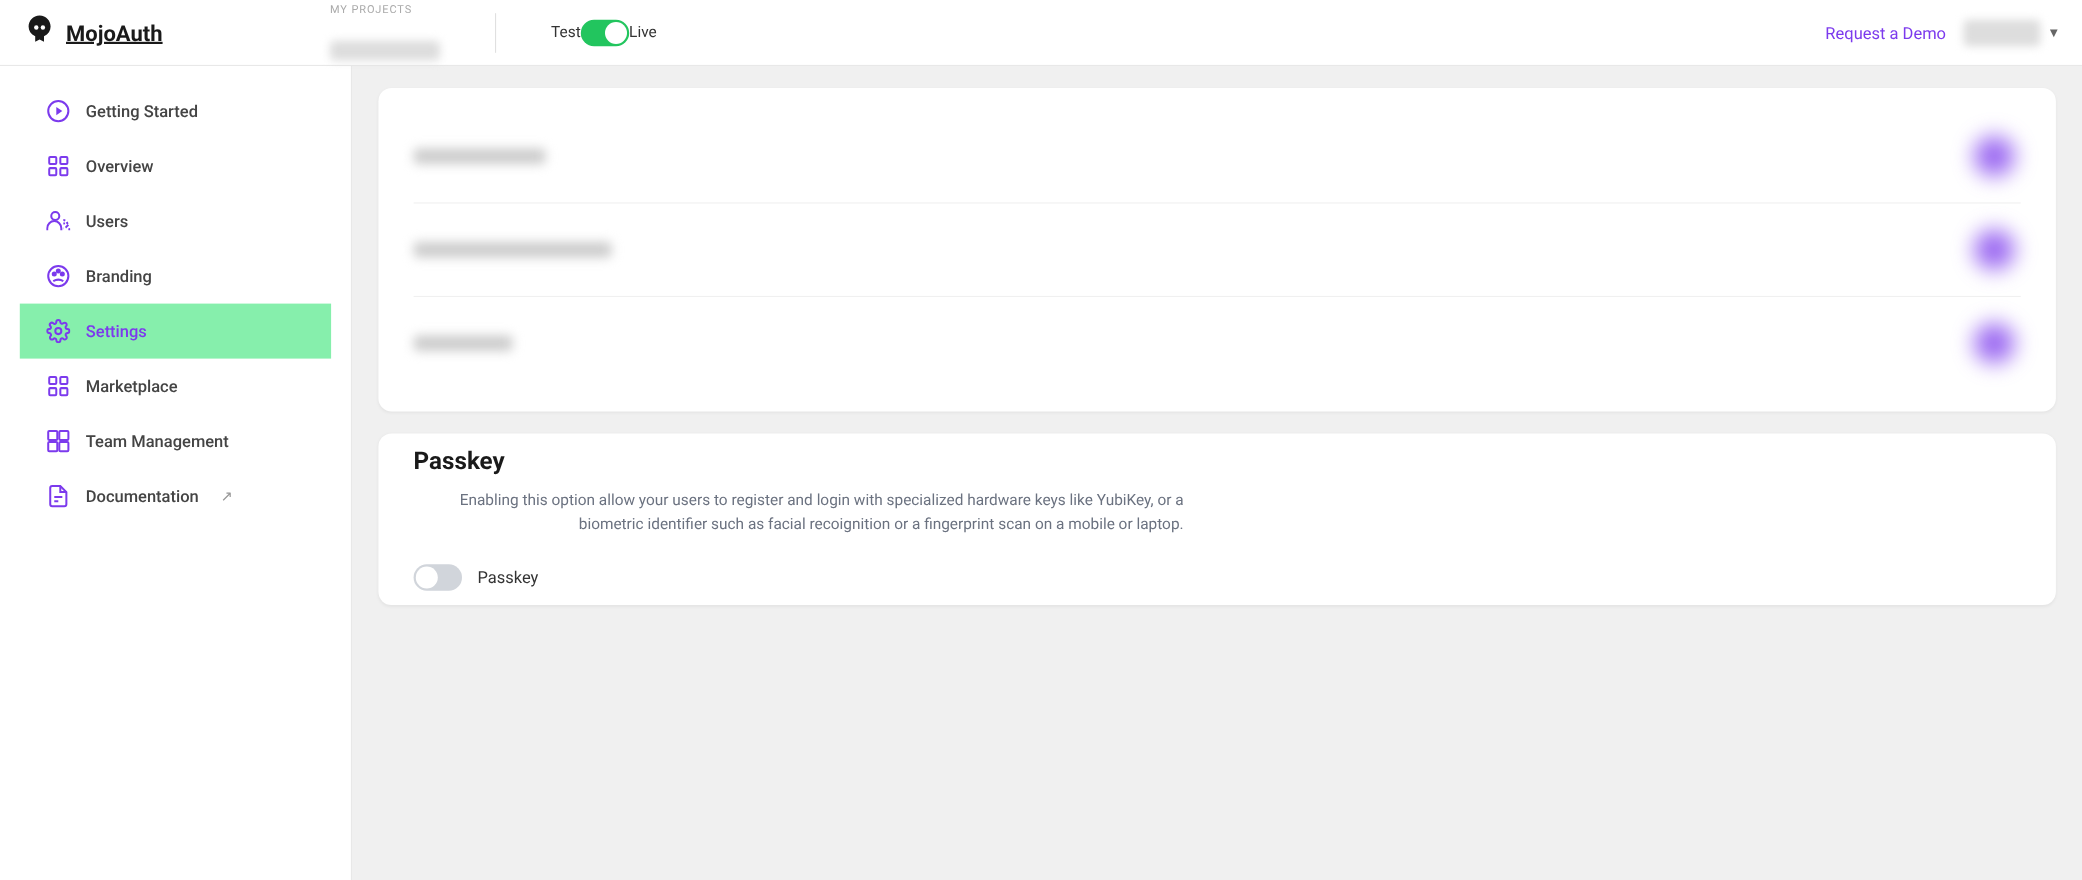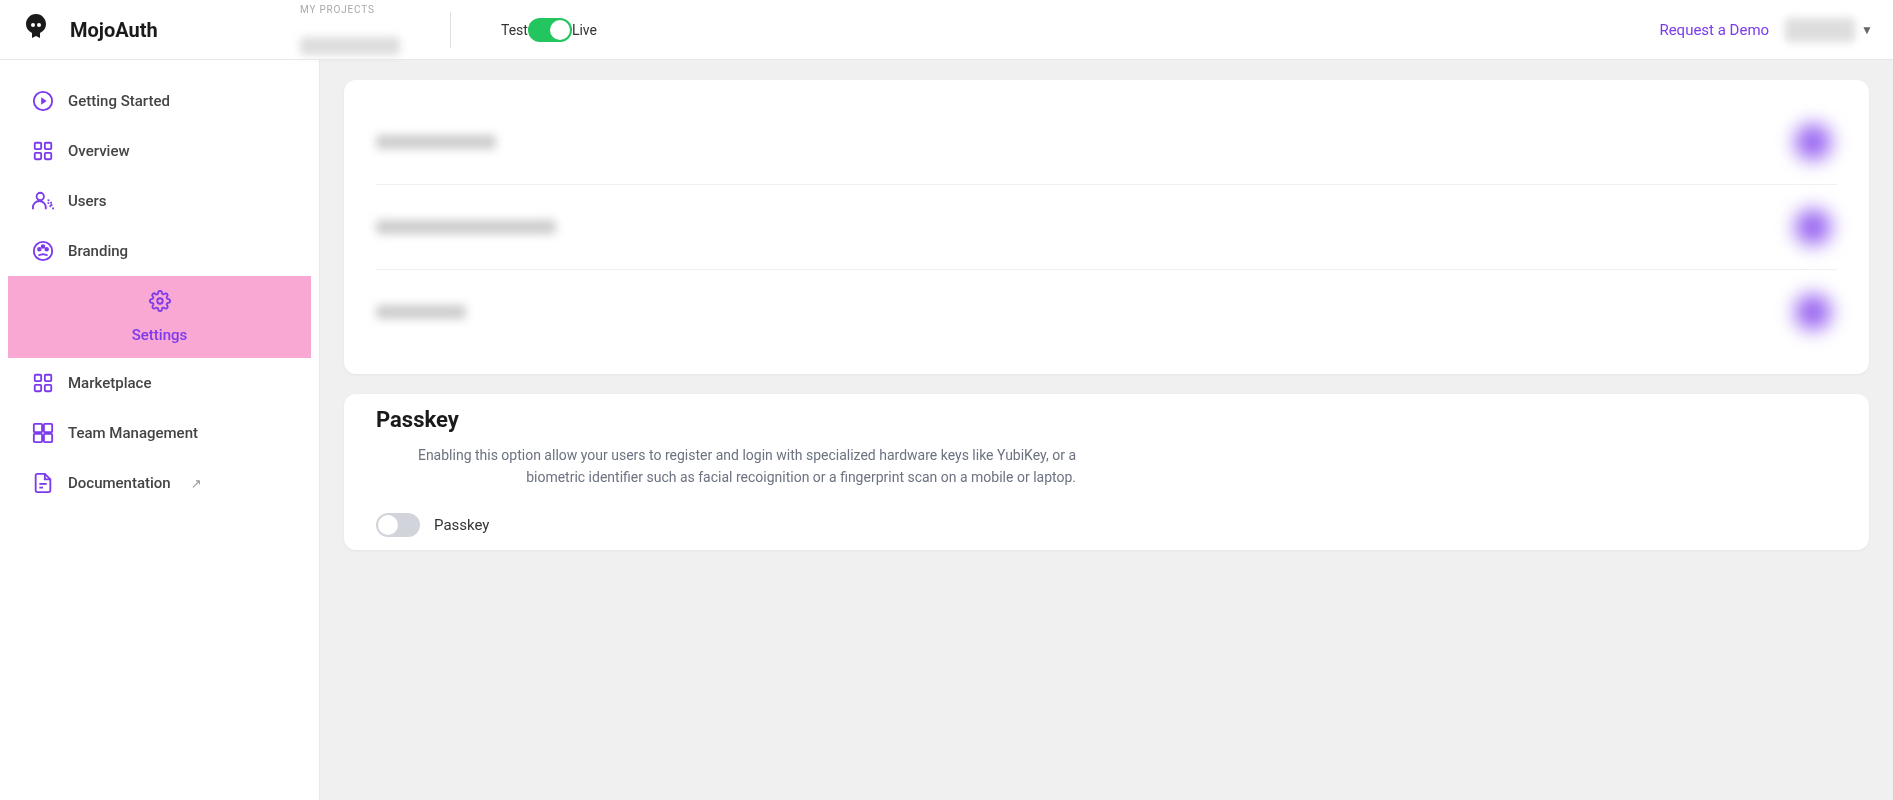--- a/index.html
+++ b/index.html
@@ -13,25 +13,26 @@
       display: flex;
       align-items: center;
       padding: 0 20px;
       gap: 20px;
       z-index: 10;
       flex-shrink: 0;
     }
     .logo {
       display: flex;
       align-items: center;
-      gap: 18px;
+      gap: 8px;
       font-size: 20px;
       font-weight: 700;
       color: #1a1a1a;
       width: 260px;
+      text-decoration: underline;
     }
     .logo-icon {
       font-size: 28px;
       color: #1a1a1a;
     }
     .project-name-blurred {
       width: 100px;
       height: 18px;
       background: #ddd;
       border-radius: 4px;
@@ -102,39 +103,38 @@
       display: flex;
       flex: 1;
       overflow: hidden;
     }
 
     
     .sidebar {
       width: 320px;
       background: #fff;
       border-right: 1px solid #e8e8e8;
-      padding: 16px 8px;
+      padding: 16px 18px;
       flex-shrink: 0;
       overflow-y: auto;
     }
     .nav-item {
       display: flex;
       align-items: center;
       gap: 14px;
       padding: 14px 24px;
       cursor: pointer;
       color: #444;
       font-size: 16px;
       font-weight: 500;
       transition: background 0.15s;
     }
     .nav-item.active {
       color: #7c3aed;
-      background: #f9a8d4;
-      flex-direction: column;
+      background: #86efac;
     }
     .nav-icon {
       width: 22px;
       height: 22px;
       display: flex;
       align-items: center;
       justify-content: center;
       flex-shrink: 0;
     }
     .nav-icon svg {

